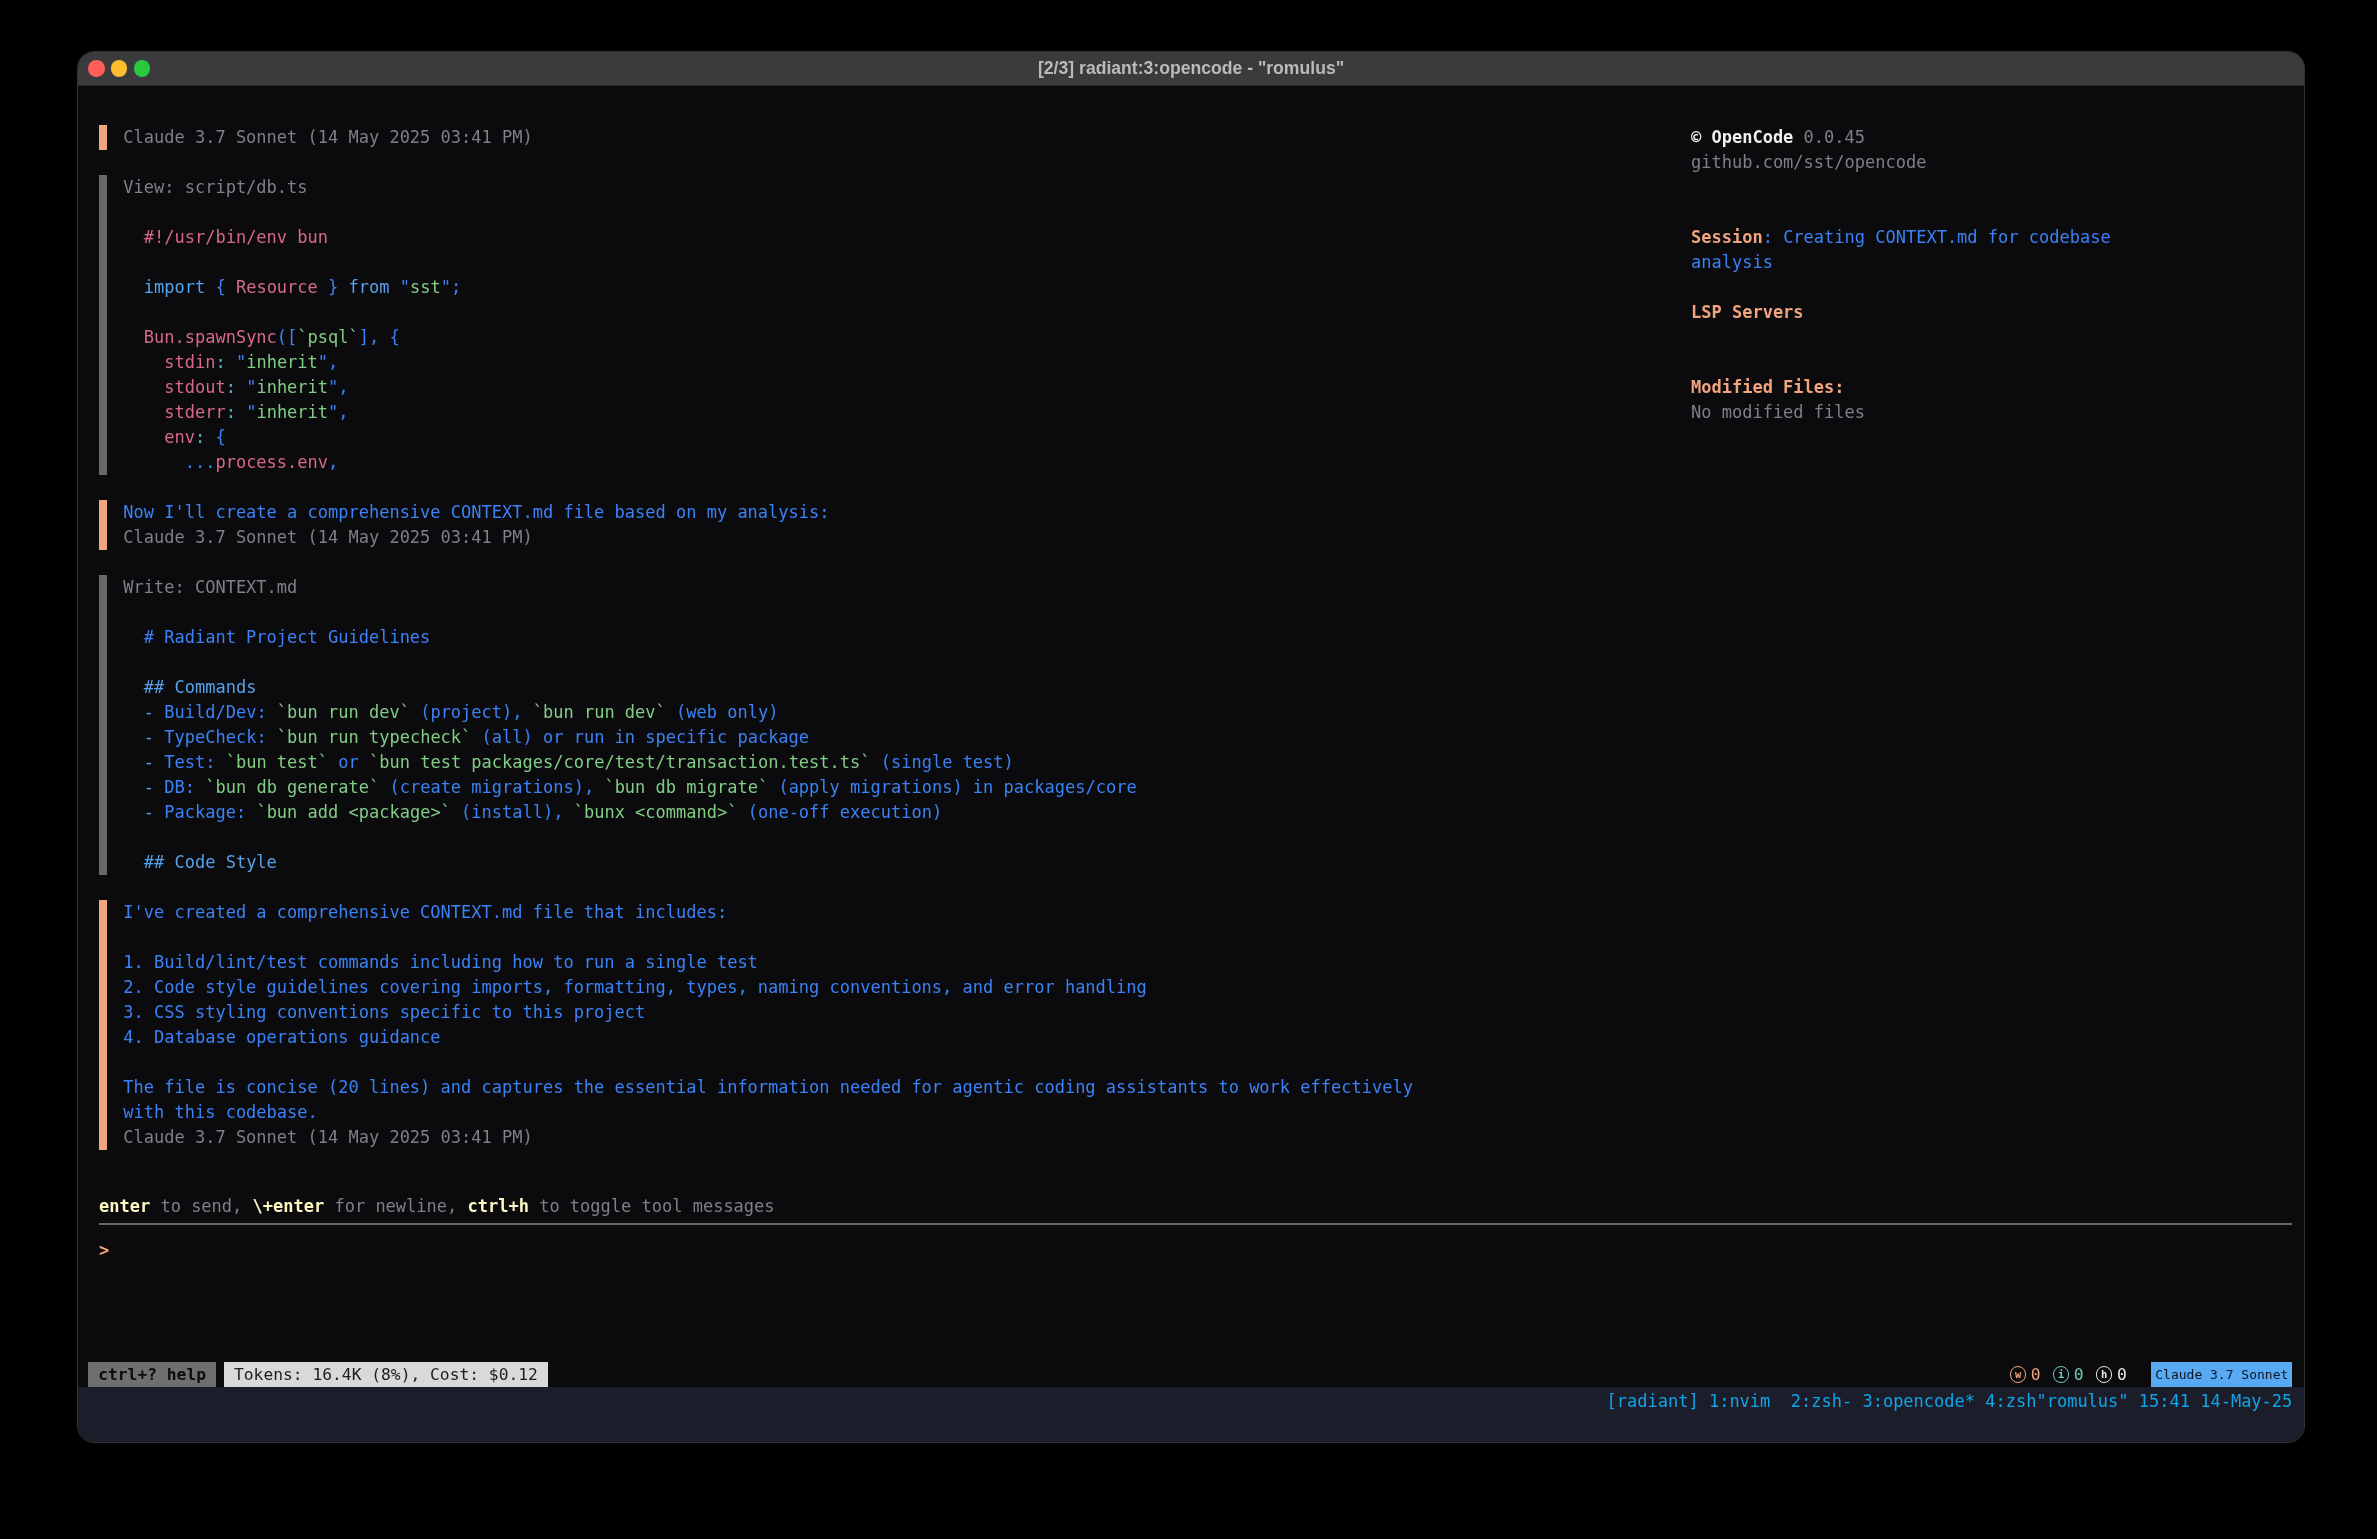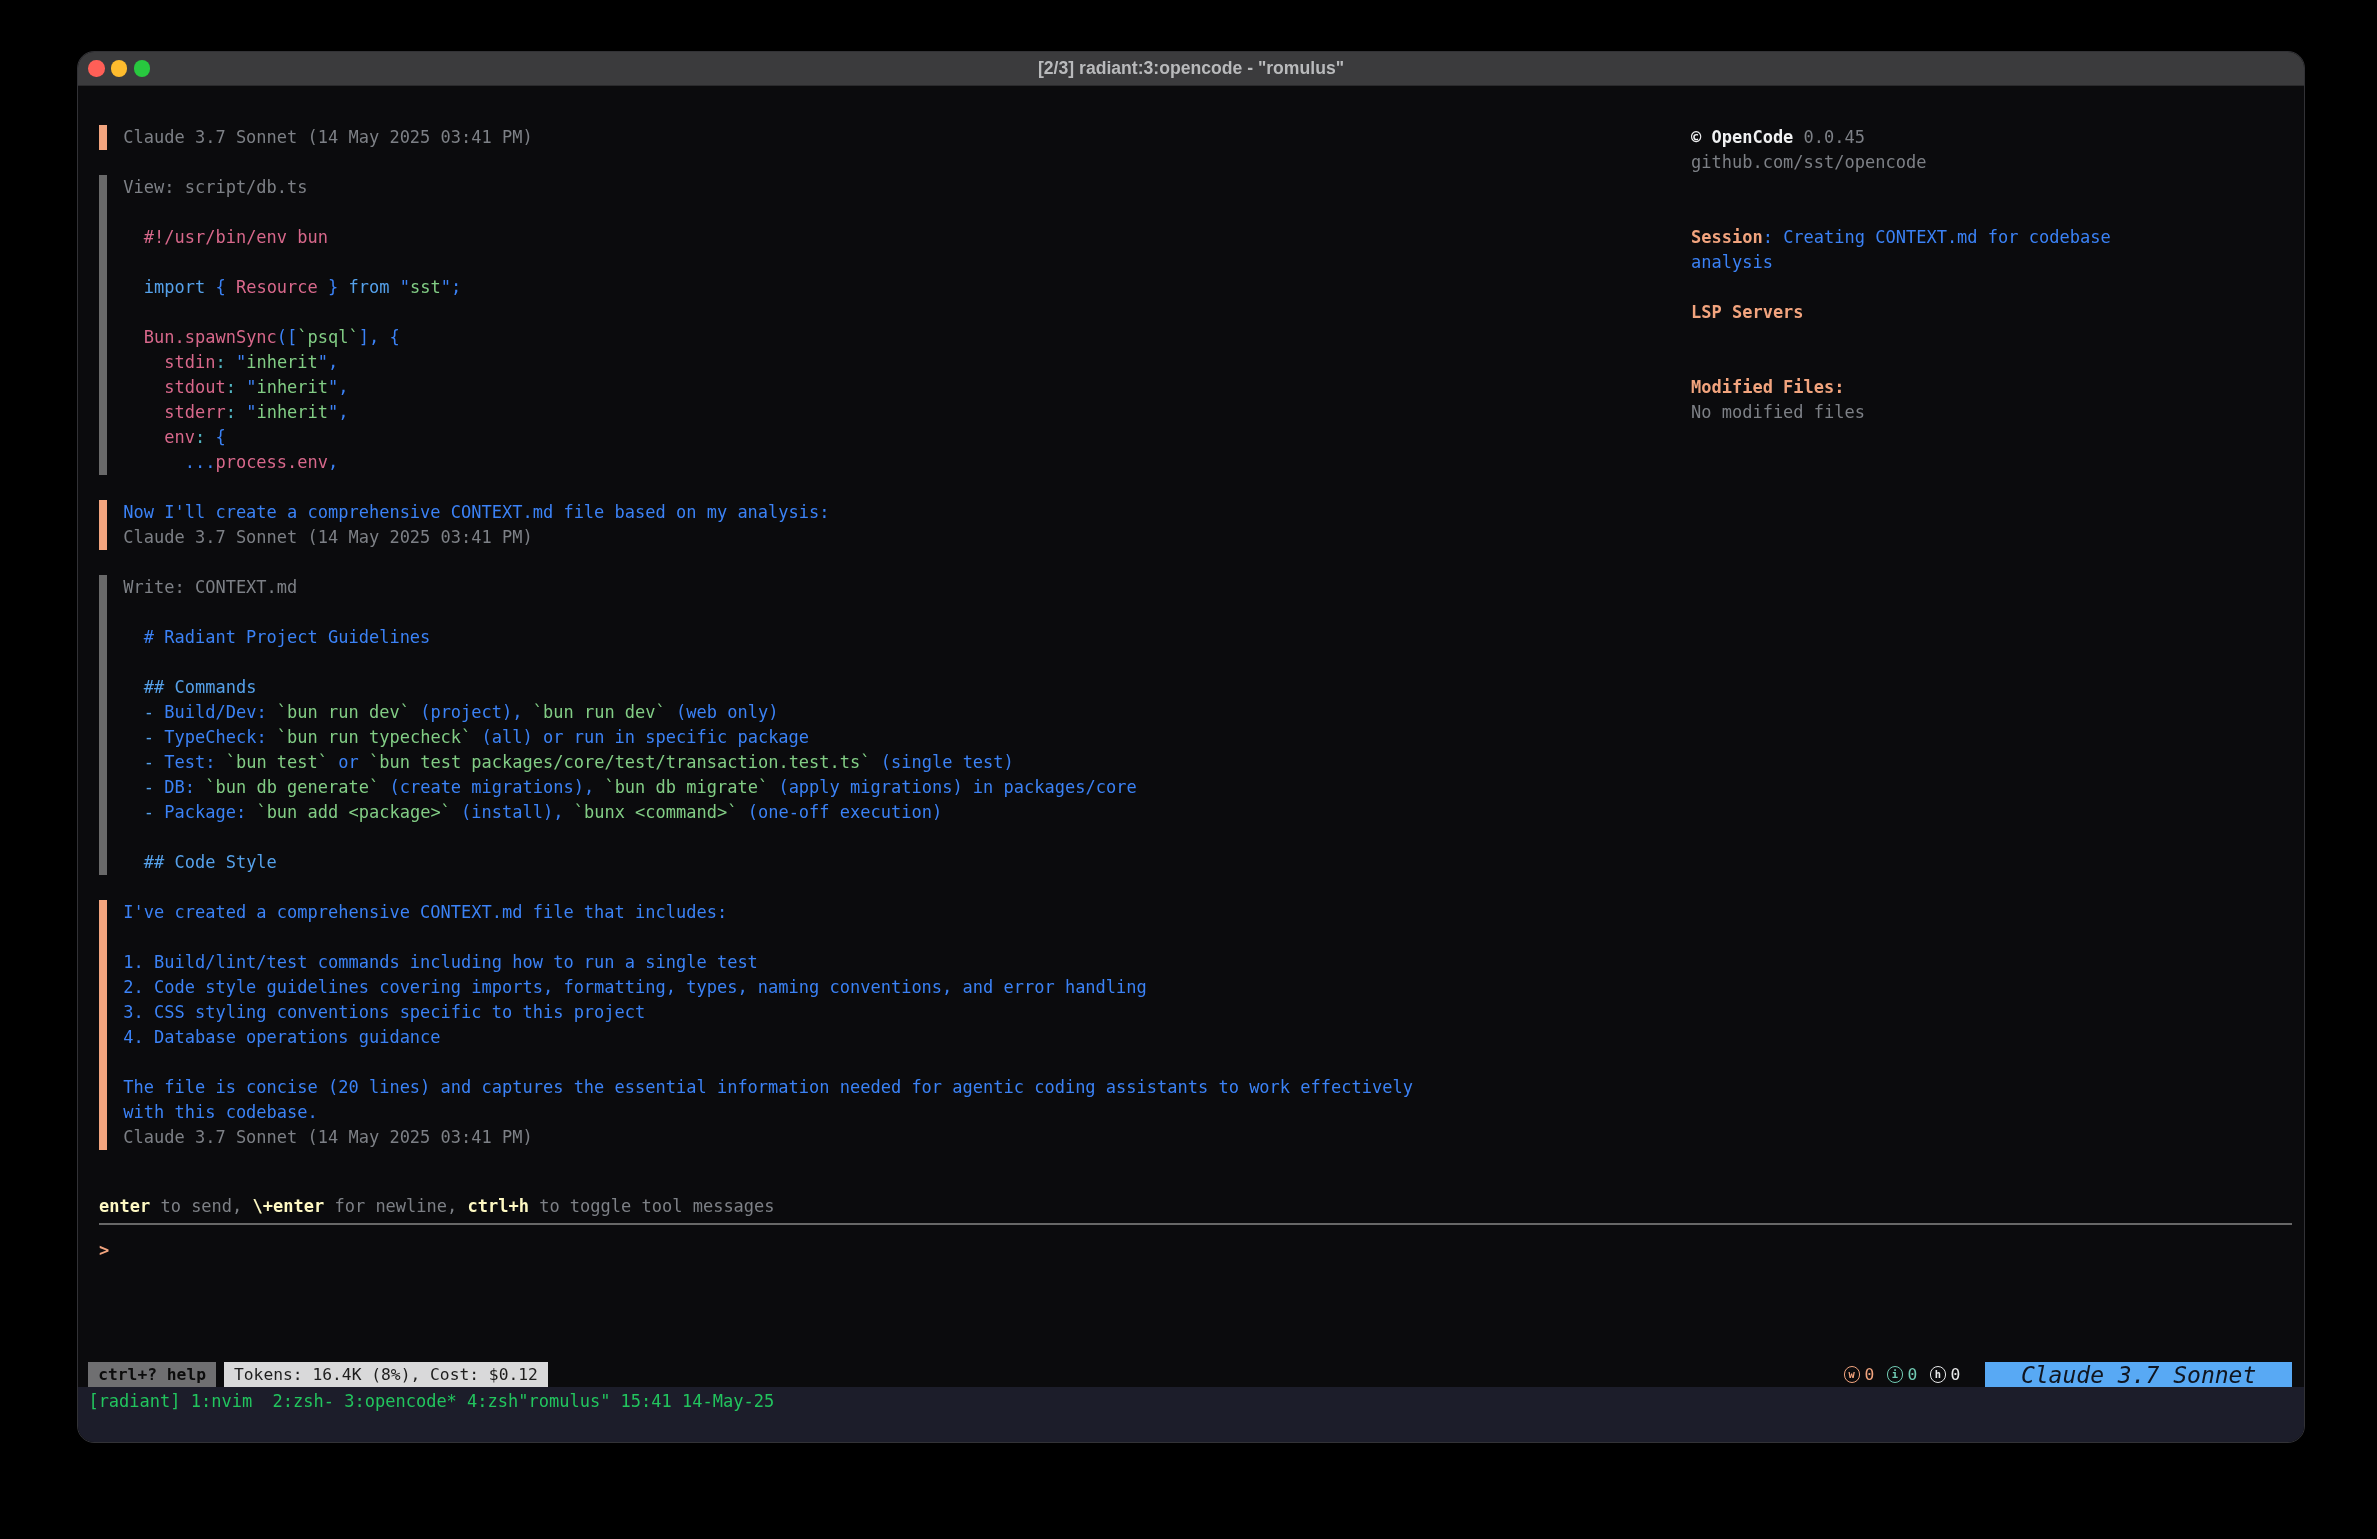--- a/index.html
+++ b/index.html
@@ -69,28 +69,28 @@
     width:16.3px; height:16.3px; border-radius:50%; border:1.3px solid currentColor;
     display:inline-flex; align-items:center; justify-content:center;
     font-size:10.4px; font-weight:bold; line-height:1;
   }
   .diag-count { font-size:16.3px; }
   .diag-orange { color:#f2a47e; }
   .diag-teal   { color:#71cbb4; }
   .diag-white  { color:#e8e9ea; }
   .model-badge {
     display:flex; align-items:center; background:#58a9f4; color:#10151f;
-    font-size:23px; padding:0 36px; margin-left:9px;font-style:italic;
+    font-size:13px; padding:0 4px; margin-left:9px;
   }
 
   
   .tmux { flex:0 0 55px; background:#1c1d2a; }
   .tmux-row {
-    height:27px; display:flex; align-items:center; justify-content:flex-start;
-    padding:0 11.7px 0 10.4px; color:#22c55e; font-size:17px; white-space:pre;
+    height:27px; display:flex; align-items:center; justify-content:flex-end;
+    padding:0 11.7px 0 10.4px; color:#0ea5e9; font-size:17px; white-space:pre;
   }
 </style>
 </head>
 <body>
 
 <div class="window">
 
   <div class="titlebar">
     <div class="traffic">
       <div class="light red"></div>

